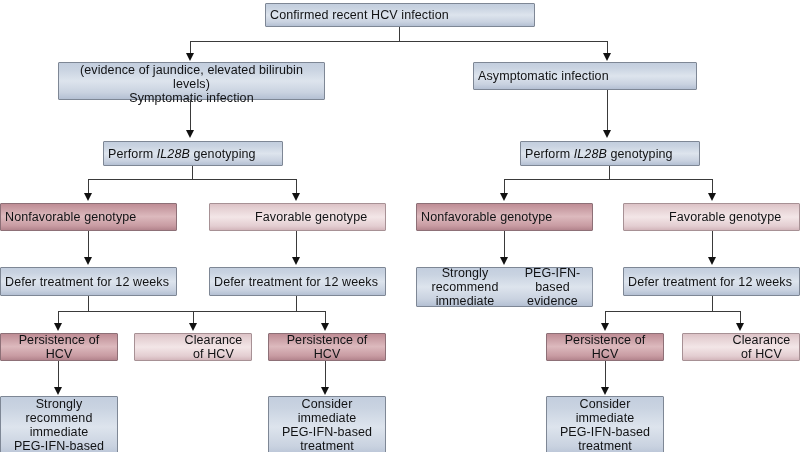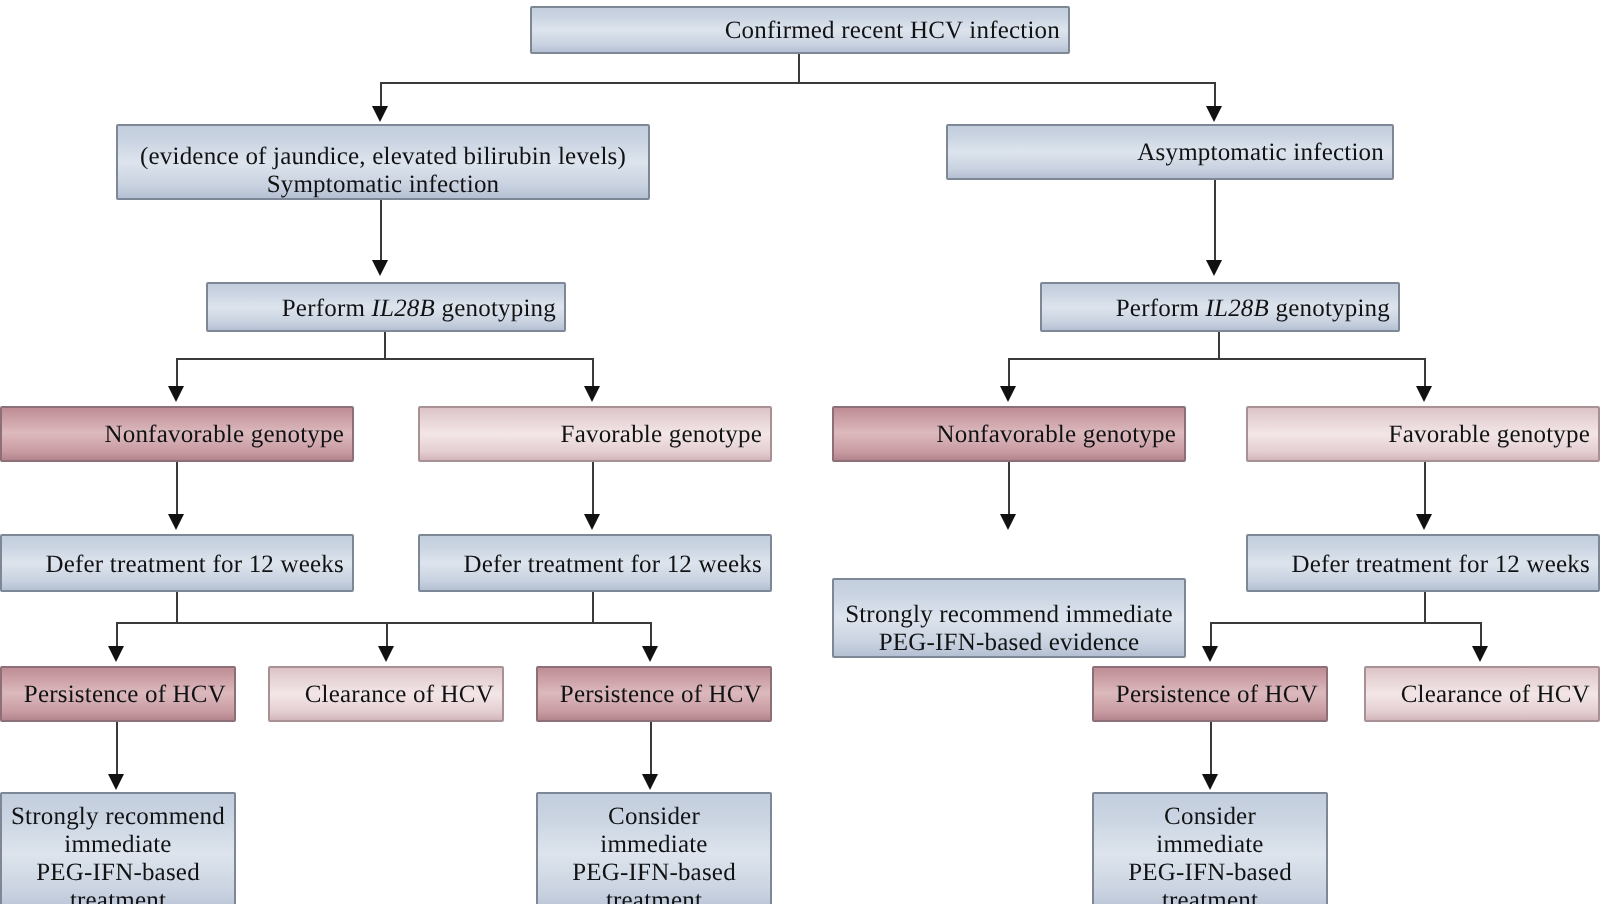--- a/index.html
+++ b/index.html
@@ -4,46 +4,46 @@
 <style>
   html,body{margin:0;padding:0;background:#ffffff;}
   body{font-family:"Liberation Sans","DejaVu Sans",sans-serif;}
   #canvas{position:relative;width:800px;height:452px;overflow:hidden;background:#fff;}
 
   .node{
     position:absolute;
     box-sizing:border-box;
     display:flex;
     align-items:center;
-    justify-content:flex-end;
+    justify-content:flex-start;
     text-align:center;
     color:#111214;
     font-size:12.5px;
     line-height:14px;
     letter-spacing:0.1px;
     border:1px solid #8b8f96;
     border-radius:1px;
-    font-family:Liberation Serif, serif;
   }
   .node .txt{display:block;padding:0 4px;}
 
   
   .blue{
     background:linear-gradient(180deg,#c3cede 0%,#c9d3e1 18%,#dde4ed 50%,#c9d2e0 82%,#b4c0d3 100%);
     border-color:#7e8795;
   }
   
   .pink-dark{
     background:linear-gradient(180deg,#bf8d95 0%,#c79aa1 14%,#dcb9bd 48%,#c89ba2 84%,#b3848d 100%);
     border-color:#8d7077;
   }
   
   .pink-light{
     background:linear-gradient(180deg,#dcc2c6 0%,#e4cfd2 15%,#f3e6e7 50%,#e3cdd1 85%,#d3b6bb 100%);
     border-color:#a79195;
+    padding-left:41px;
   }
 
   .ln{position:absolute;background:#3a3a3a;}
   .ln.v{width:1px;}
   .ln.h{height:1px;}
 
   .arrow{
     position:absolute;
     width:0;height:0;
     border-left:4.5px solid transparent;
@@ -125,21 +125,21 @@
   <div class="arrow" style="left:500px;top:257px;"></div>
   <div class="ln v" style="left:712px;top:231px;height:28px;"></div>
   <div class="arrow" style="left:708px;top:257px;"></div>
 
   <div class="node blue" style="left:0px;top:267px;width:177px;height:29px;">
     <span class="txt">Defer treatment for 12 weeks</span>
   </div>
   <div class="node blue" style="left:209px;top:267px;width:177px;height:29px;">
     <span class="txt">Defer treatment for 12 weeks</span>
   </div>
-  <div class="node blue" style="left:416px;top:267px;width:177px;height:40px;flex-direction:column;margin-top:22px;">
+  <div class="node blue" style="left:416px;top:267px;width:177px;height:40px;flex-direction:row;">
     <span class="txt">Strongly recommend immediate</span>
     <span class="txt">PEG-IFN-based evidence</span>
   </div>
   <div class="node blue" style="left:623px;top:267px;width:177px;height:29px;">
     <span class="txt">Defer treatment for 12 weeks</span>
   </div>
 
   <div class="ln v" style="left:88px;top:296px;height:16px;"></div>
   <div class="ln h" style="left:58px;top:311px;width:135px;"></div>
   <div class="ln v" style="left:58px;top:311px;height:14px;"></div>

